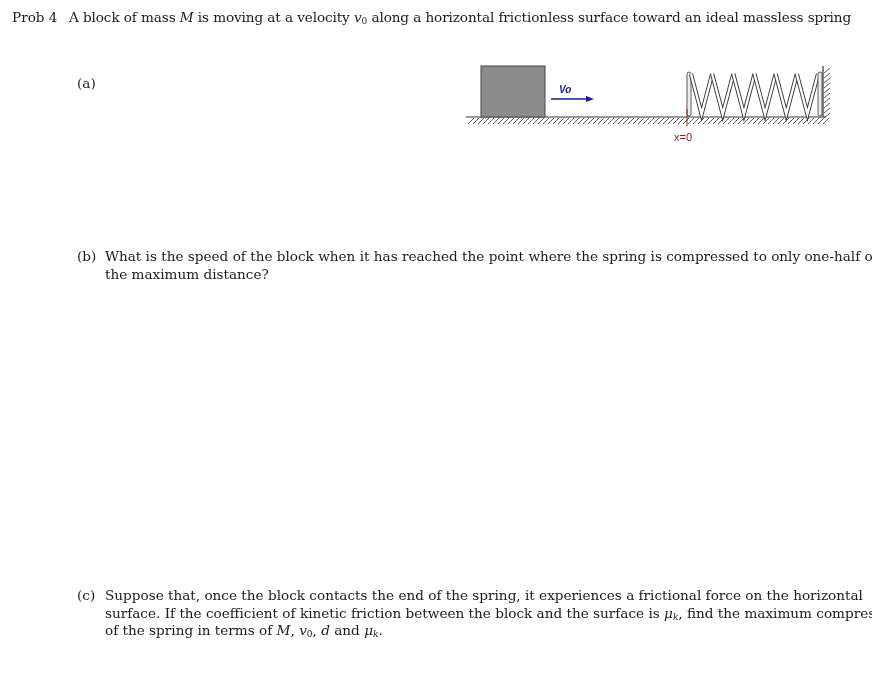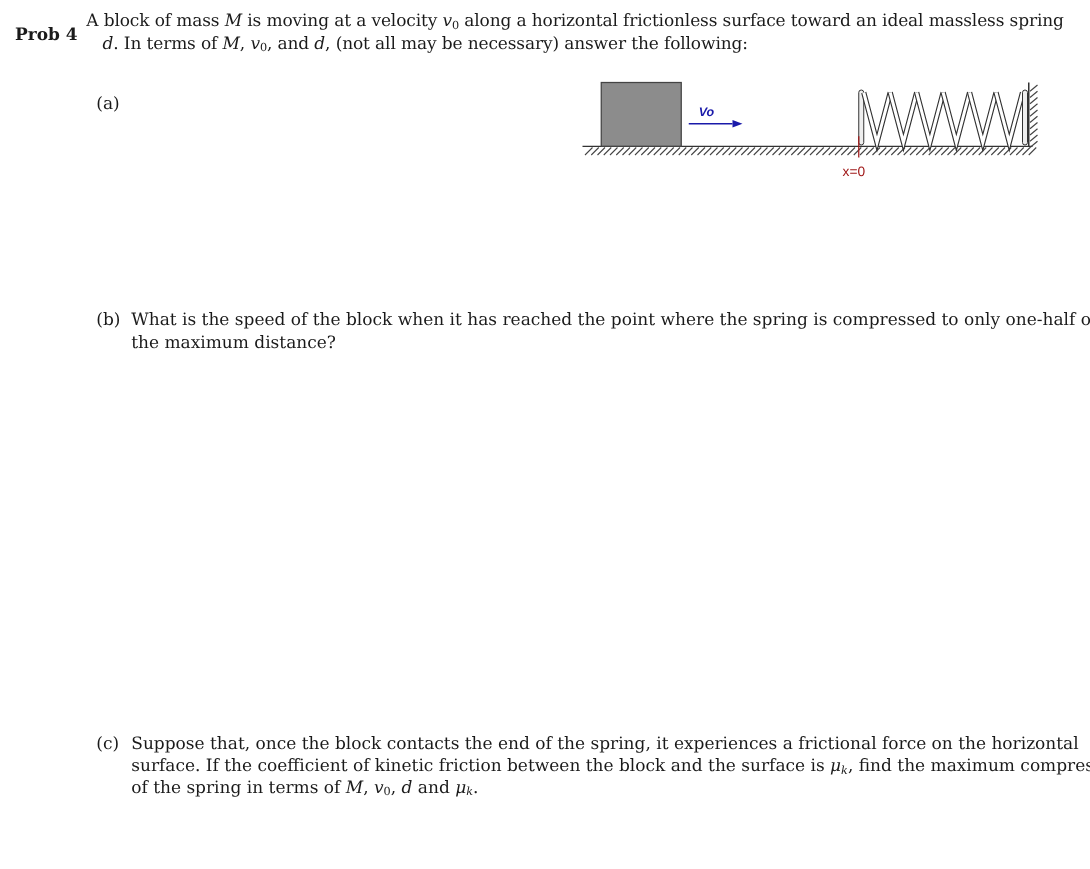--- a/index.html
+++ b/index.html
@@ -1,39 +1,38 @@
 <!DOCTYPE html>
 <html><head>
 <meta charset="utf-8">
 <style>
   html, body { margin:0; padding:0; background:#ffffff; }
   body { width:872px; height:695px; position:relative; overflow:hidden;
          font-family:"DejaVu Serif","Liberation Serif",serif; color:#1a1a1a; }
   .para { position:absolute; font-size:13.6px; line-height:17.5px; letter-spacing:-0.1px; }
-  .prob-label { position:absolute; left:12px; top:9px; font-weight:bold; font-size:13.6px; line-height:17.5px;margin-top:11px; }
+  .prob-label { position:absolute; left:12px; top:9px; font-weight:normal; font-size:13.6px; line-height:17.5px; }
   .intro { left:69px; top:9px; width:776px; text-align:justify; }
   .intro .line { display:block; white-space:nowrap; }
   .intro .indent { padding-left:13px; }
   .q { position:absolute; font-size:13.6px; line-height:17.5px; }
   .q .lbl { position:absolute; left:0; }
   .q .txt { position:absolute; left:28px; white-space:nowrap; }
   .q .txt .line { display:block; }
   i { font-style:italic; }
   sub { font-size:9px; vertical-align:-2px; line-height:0; }
   .diagram { position:absolute; left:464px; top:60px; width:380px; height:90px; }
   .diagram svg { position:absolute; left:0; top:0; }
 </style>
 </head>
 <body>
 
 <div class="prob-label">Prob 4</div>
 
 <div class="para intro">
   <span class="line">A block of mass <i>M</i> is moving at a velocity <i>v</i><sub>0</sub> along a horizontal frictionless surface toward an ideal massless spring</span>
-  <span class="line indent"><i>d</i>. In terms of <i>M</i>, <i>v</i><sub>0</sub>, and <i>d</i>, (not all may be necessary) answer the following:</span>
 </div>
 
 <div class="q" style="left:77px; top:75px; width:400px; height:20px;">
   <span class="lbl">(a)</span>
 </div>
 
 <div class="diagram">
   <svg width="380" height="90" viewBox="0 0 380 90">
 
     <g stroke="#333" stroke-width="1">

